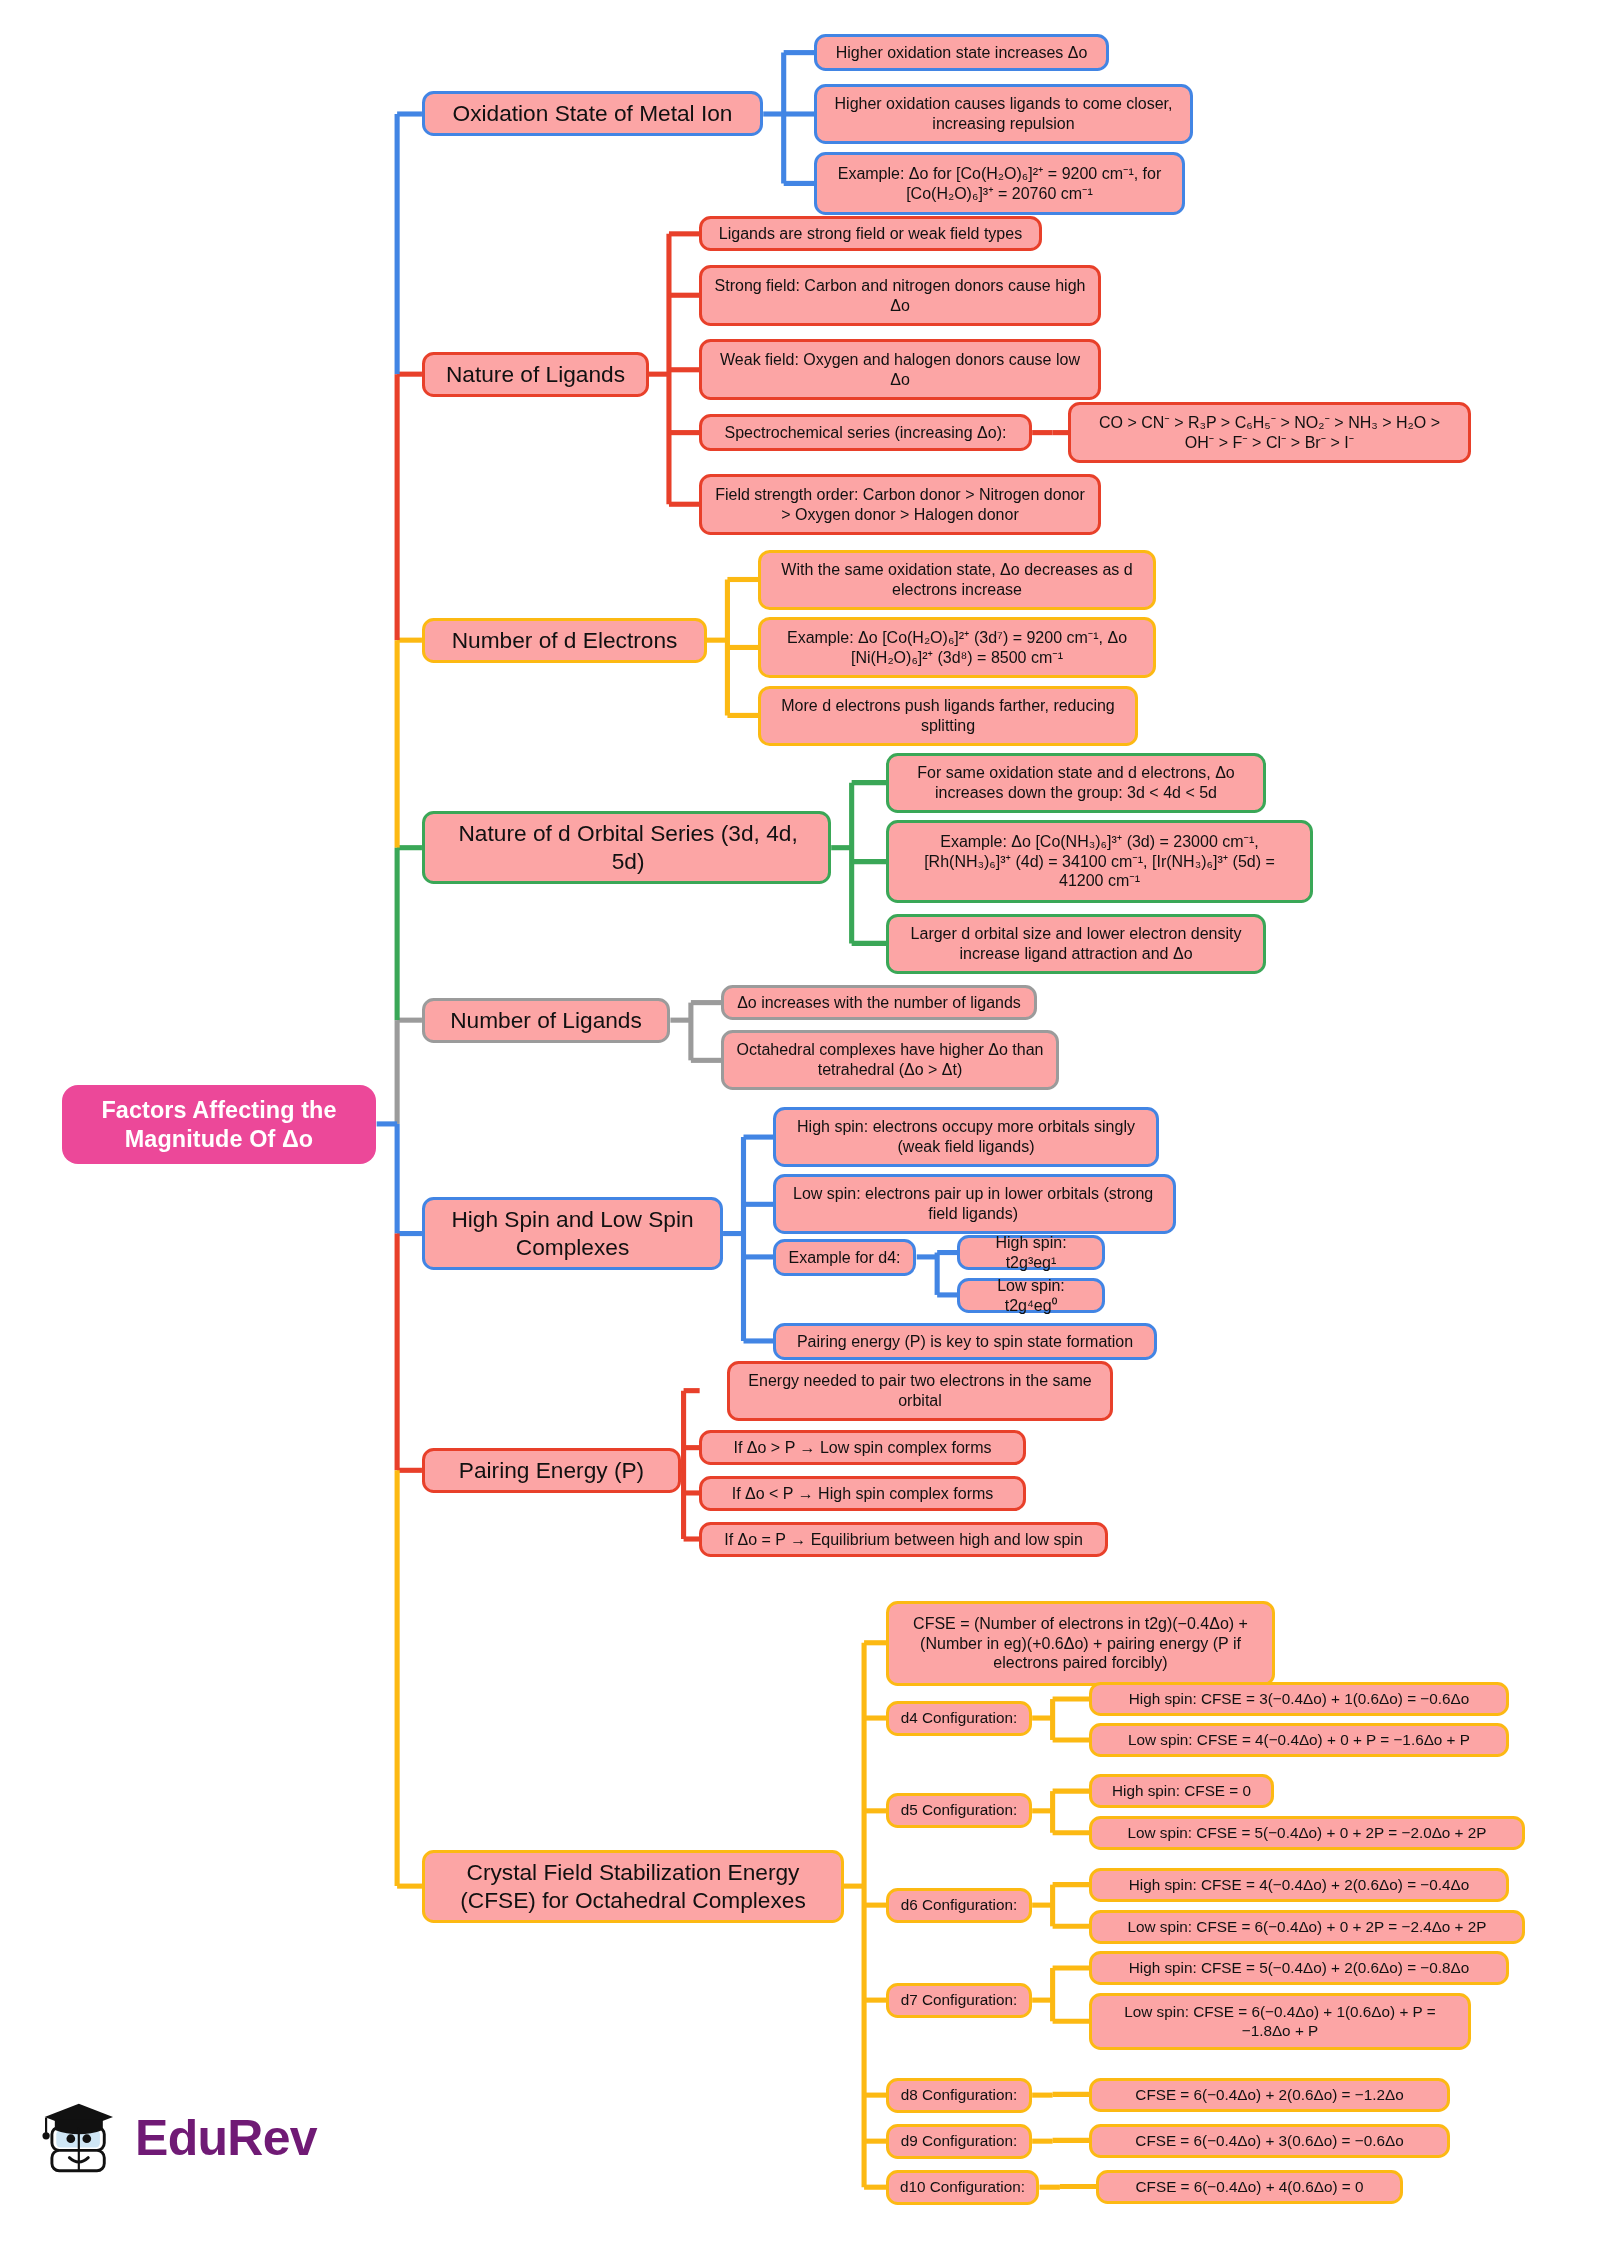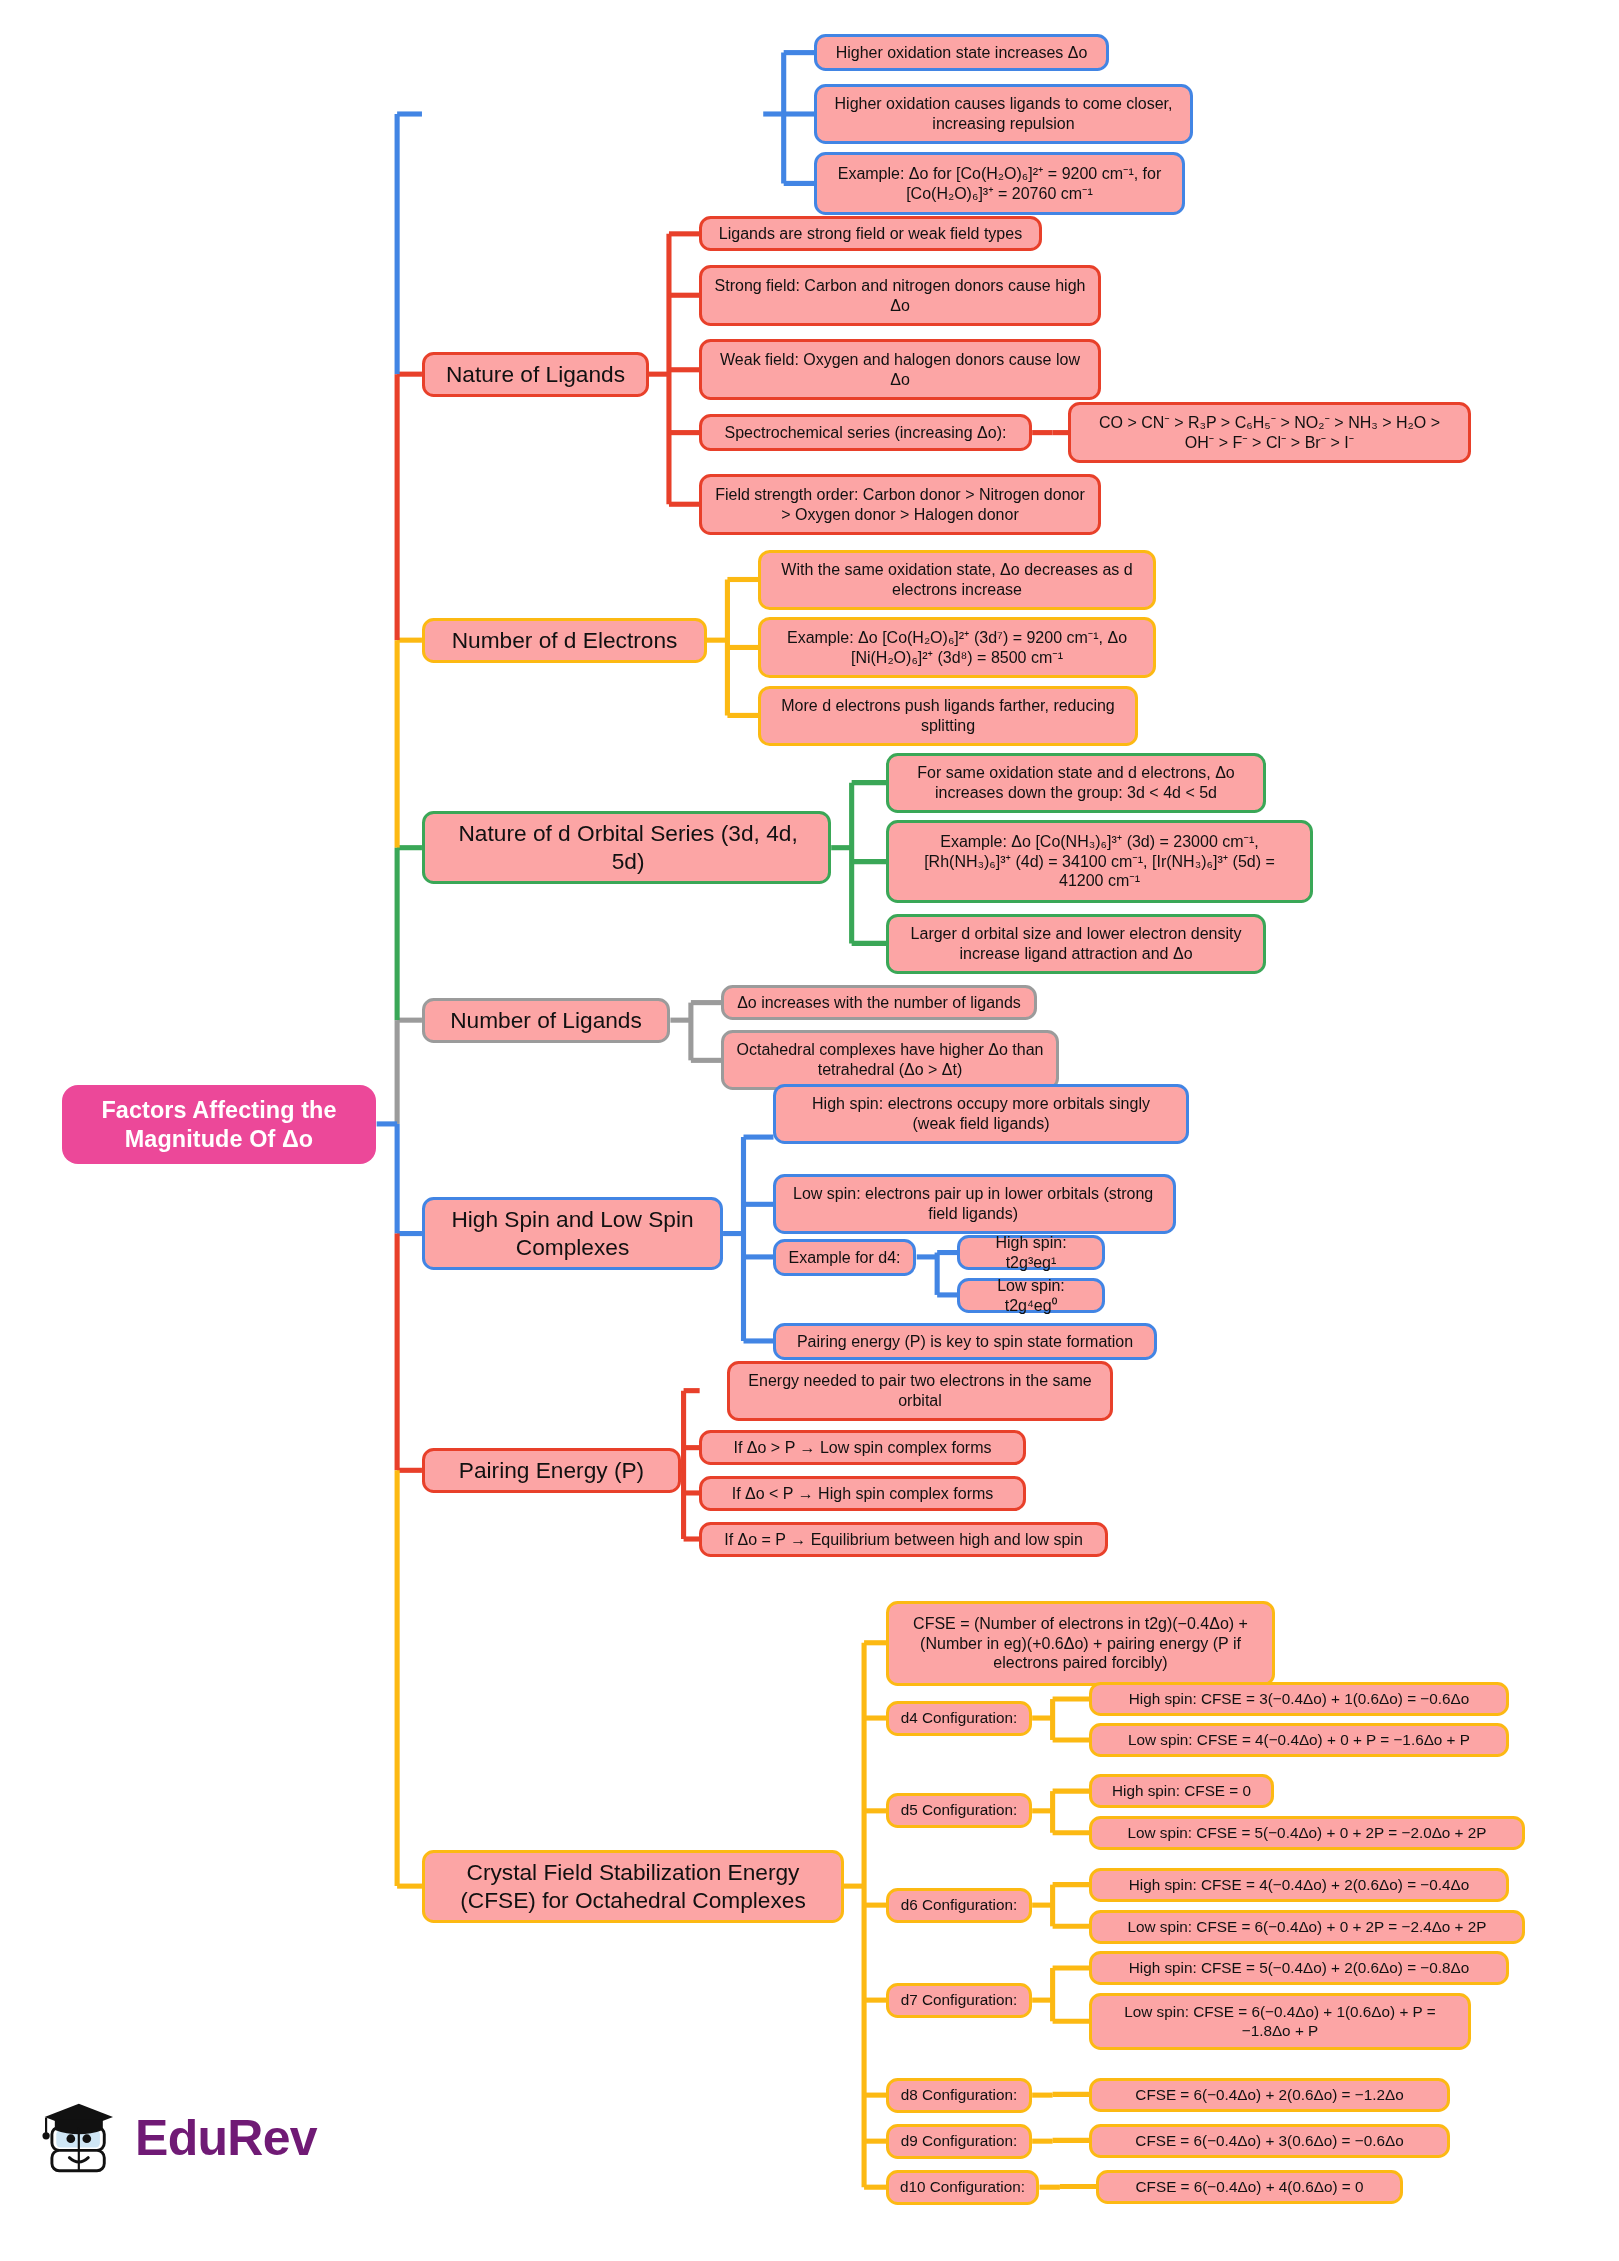--- a/index.html
+++ b/index.html
@@ -150,20 +150,21 @@
       <path d="M1440 2929 V2930" stroke="#fcb913" stroke-width="7" fill="none" stroke-linecap="butt"></path>
       <path d="M1440 2929 H1490" stroke="#fcb913" stroke-width="7" fill="none" stroke-linecap="butt"></path>
       <path d="M1422 2993 H1450" stroke="#fcb913" stroke-width="7" fill="none" stroke-linecap="butt"></path>
       <path d="M1450 2992 V2993" stroke="#fcb913" stroke-width="7" fill="none" stroke-linecap="butt"></path>
       <path d="M1450 2992 H1500" stroke="#fcb913" stroke-width="7" fill="none" stroke-linecap="butt"></path>
     </svg>
 
   <div class="node root rootfs" style="left:62px; top:1085px; width:314px; height:79px;">Factors Affecting the
 Magnitude Of Δo</div>
 
+  <div class="node l1 c-blue" style="left:422px; top:91px; width:341px; height:45px;">Oxidation State of Metal Ion</div>
 
   <div class="node l2 c-blue" style="left:814px; top:34px; width:295px; height:37px;">Higher oxidation state increases Δo</div>
   <div class="node l2 c-blue" style="left:814px; top:84px; width:379px; height:60px;">Higher oxidation causes ligands to come closer,
 increasing repulsion</div>
   <div class="node l2 c-blue" style="left:814px; top:152px; width:371px; height:63px;">Example: Δo for [Co(H₂O)₆]²⁺ = 9200 cm⁻¹, for
 [Co(H₂O)₆]³⁺ = 20760 cm⁻¹</div>
 
   <div class="node l1 c-red" style="left:422px; top:352px; width:227px; height:45px;">Nature of Ligands</div>
 
   <div class="node l2 c-red" style="left:699px; top:216px; width:343px; height:35px;">Ligands are strong field or weak field types</div>
@@ -199,21 +200,21 @@
 
   <div class="node l1 c-gray" style="left:422px; top:998px; width:248px; height:45px;">Number of Ligands</div>
 
   <div class="node l2 c-gray" style="left:721px; top:985px; width:316px; height:35px;">Δo increases with the number of ligands</div>
   <div class="node l2 c-gray" style="left:721px; top:1030px; width:338px; height:60px;">Octahedral complexes have higher Δo than
 tetrahedral (Δo &gt; Δt)</div>
 
   <div class="node l1 c-blue" style="left:422px; top:1197px; width:301px; height:73px;">High Spin and Low Spin
 Complexes</div>
 
-  <div class="node l2 c-blue" style="left:773px; top:1084px; width:416px; height:60px;">High spin: electrons occupy more orbitals singly
+  <div class="node l2 c-blue" style="left:773px; top:1107px; width:386px; height:60px;">High spin: electrons occupy more orbitals singly
 (weak field ligands)</div>
   <div class="node l2 c-blue" style="left:773px; top:1174px; width:403px; height:60px;padding-left:6px;">Low spin: electrons pair up in lower orbitals (strong
 field ligands)</div>
   <div class="node l2 c-blue" style="left:773px; top:1239px; width:143px; height:37px;">Example for d4:</div>
   <div class="node l2 c-blue" style="left:957px; top:1235px; width:148px; height:35px;">High spin: t2g³eg¹</div>
   <div class="node l2 c-blue" style="left:957px; top:1278px; width:148px; height:35px;">Low spin: t2g⁴eg⁰</div>
   <div class="node l2 c-blue" style="left:773px; top:1323px; width:384px; height:37px;">Pairing energy (P) is key to spin state formation</div>
 
   <div class="node l1 c-red" style="left:422px; top:1448px; width:259px; height:45px;">Pairing Energy (P)</div>
 

